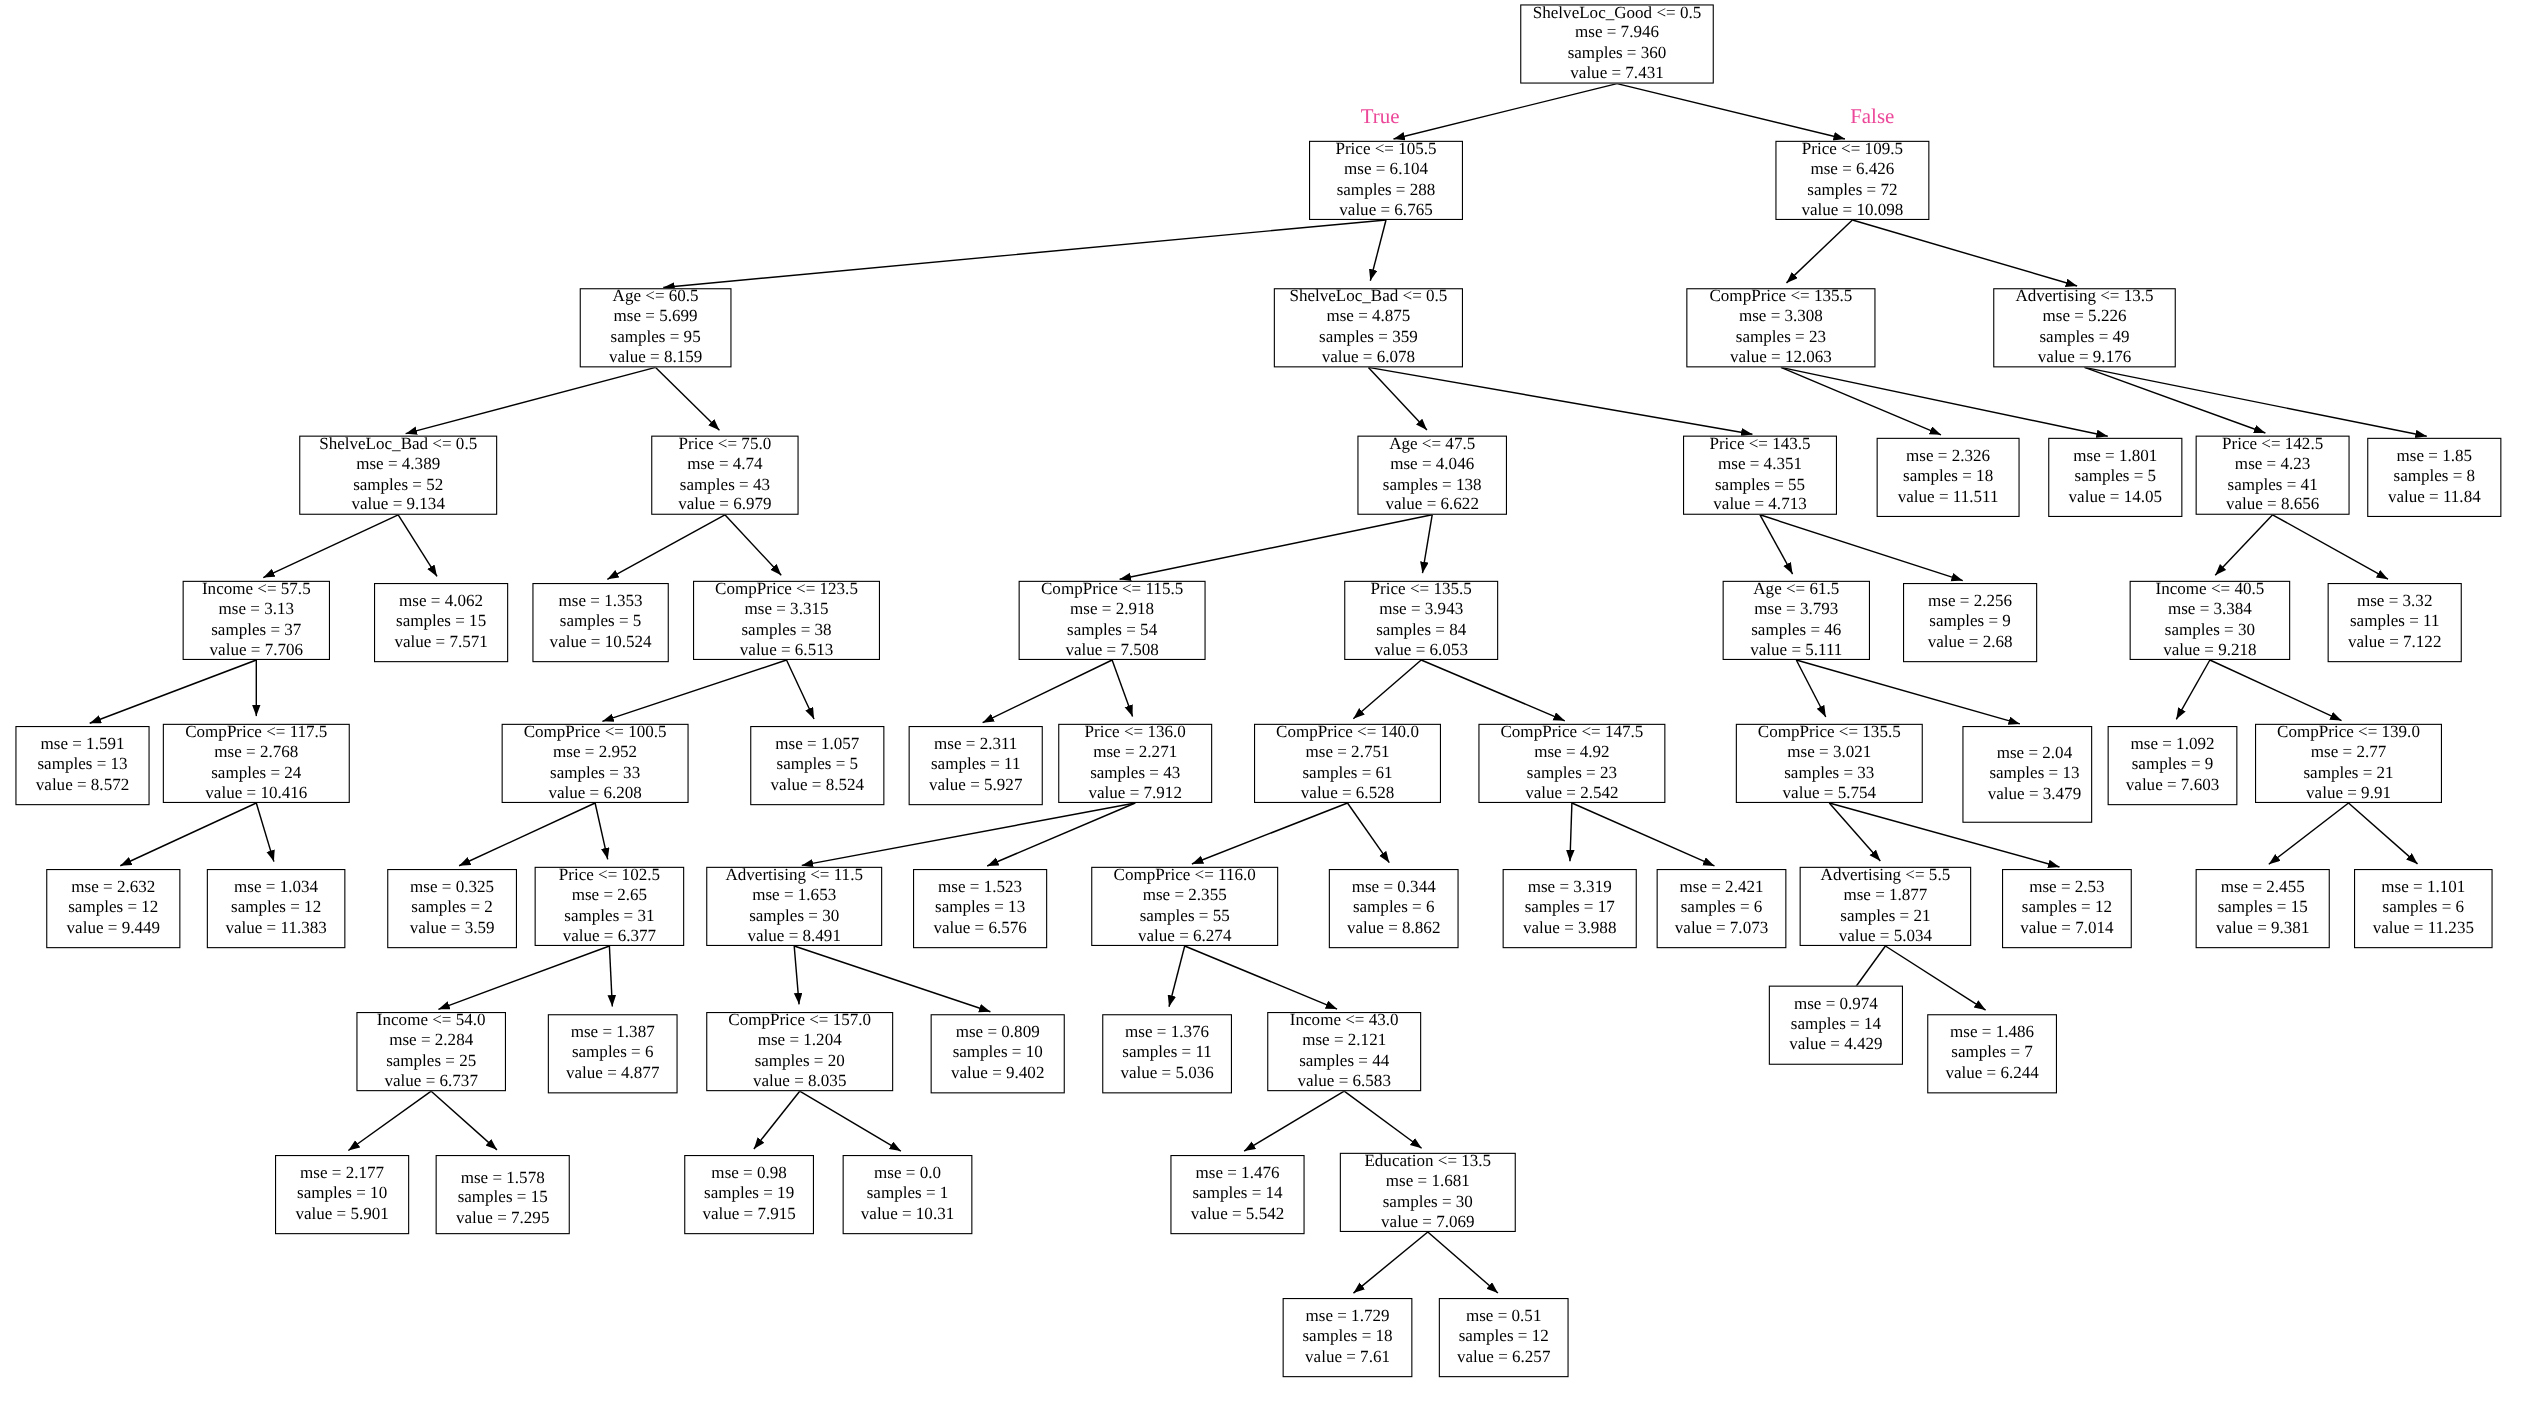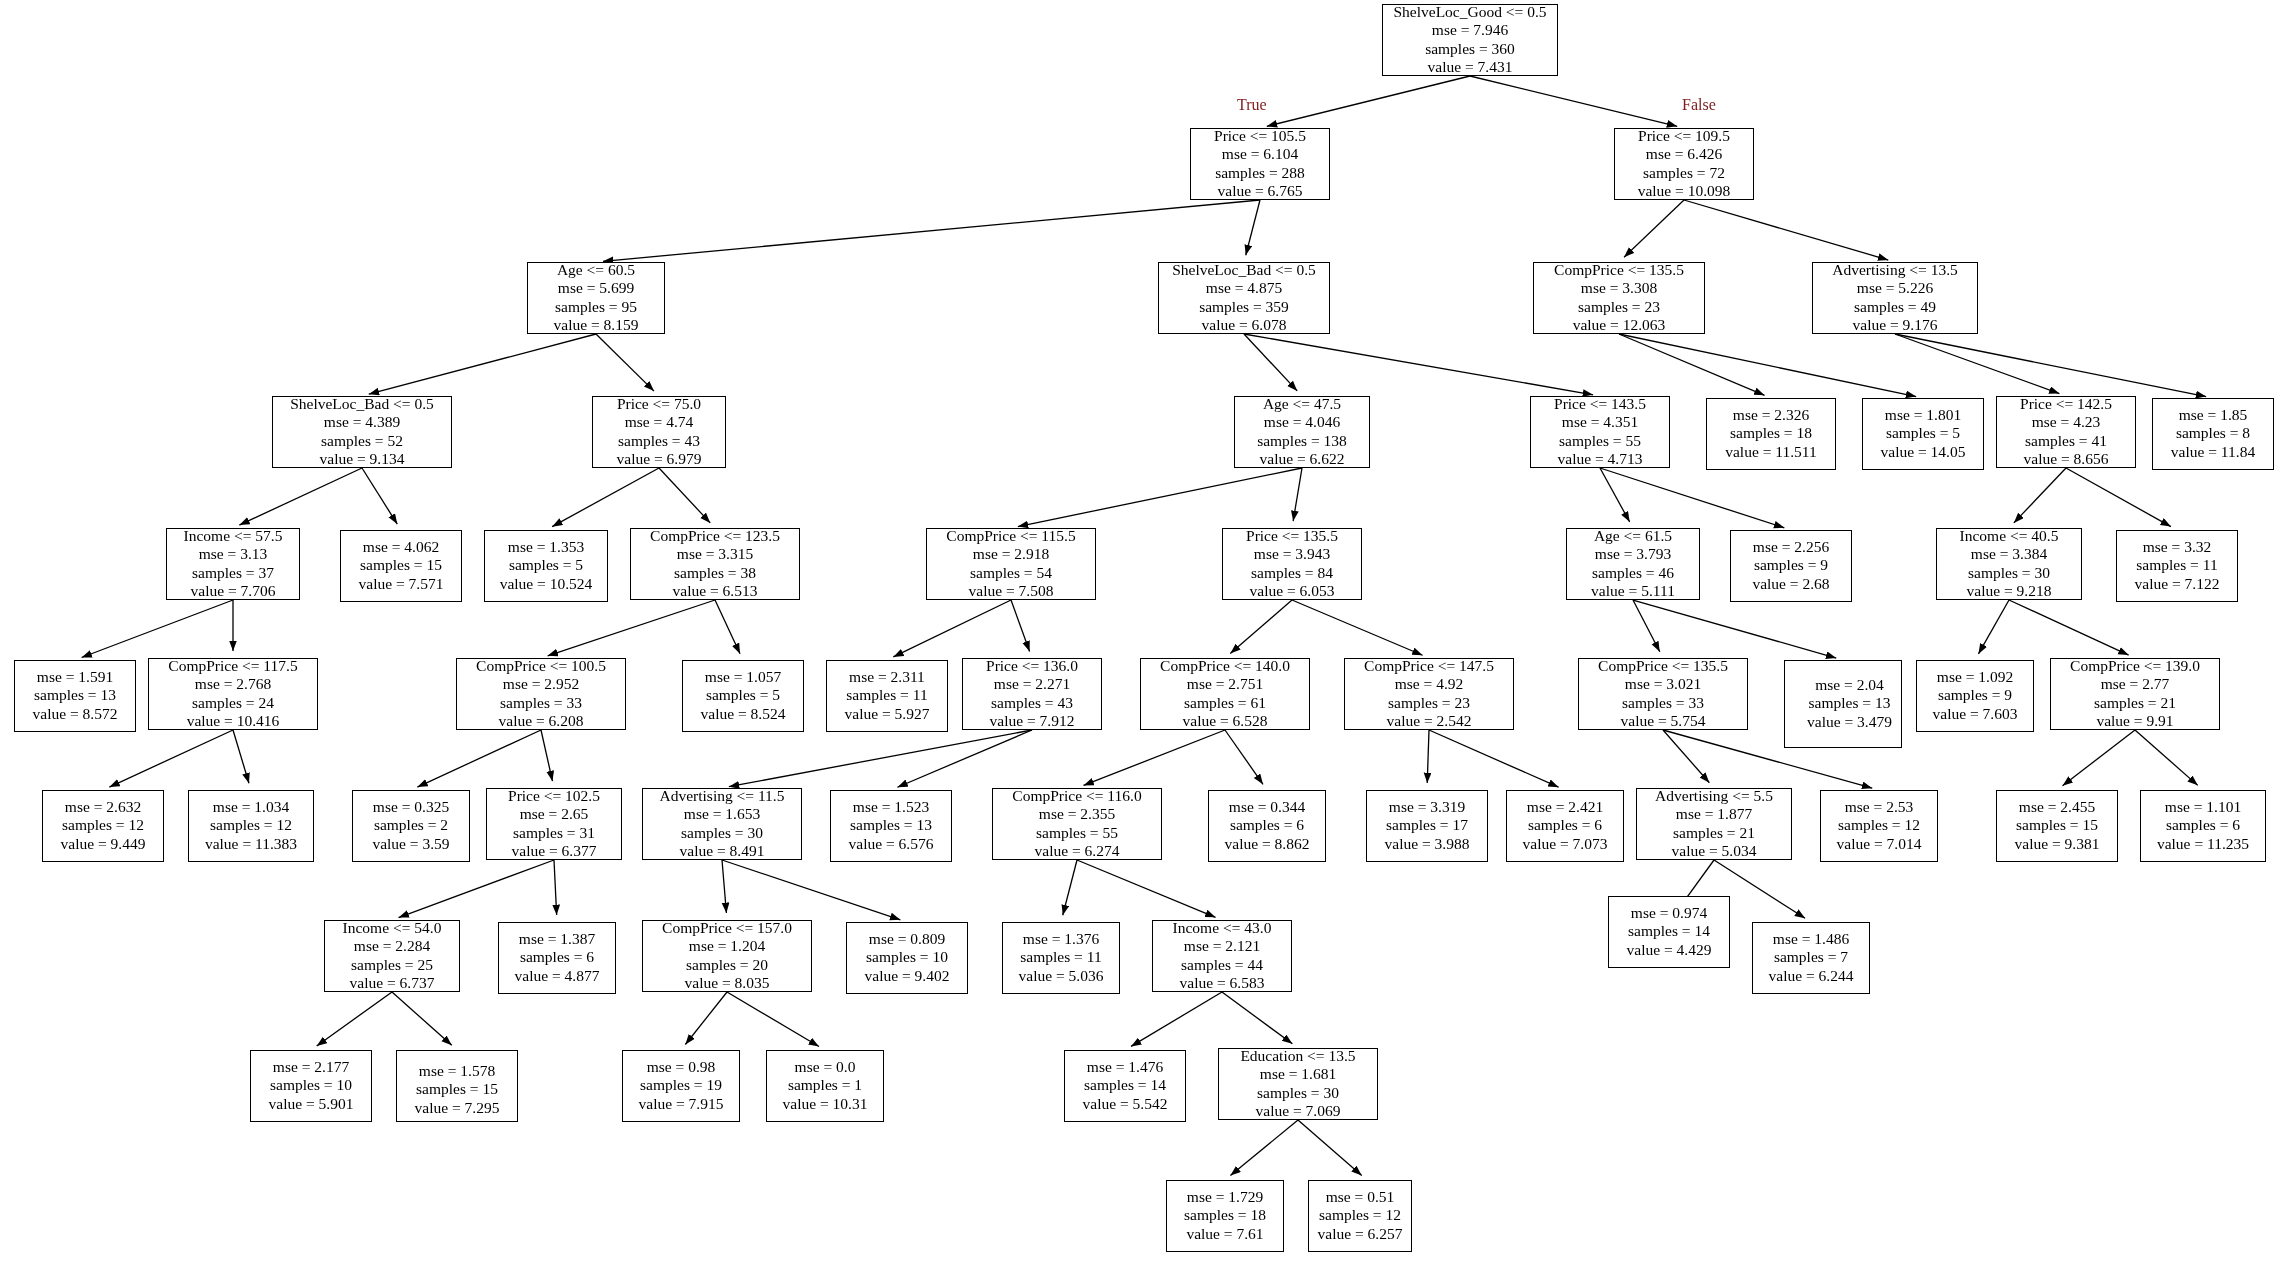--- a/index.html
+++ b/index.html
@@ -37,22 +37,22 @@
     display: flex;
     flex-direction: column;
     align-items: center;
     justify-content: center;
   }
   .node .line {
     display: block;
   }
   .edge-label {
     position: absolute;
-    font-size: 16px;
-    color: #7f1d1d;
+    font-size: 19px;
+    color: #ec4899;
     white-space: nowrap;
   }
 </style>
 </head>
 <body>
 
 <div id="canvas">
   <svg id="edges">
     <defs>
       <marker id="arrow" markerWidth="10" markerHeight="10" refX="8" refY="3" orient="auto" markerUnits="strokeWidth">
@@ -187,16 +187,16 @@
     <div class="node" style="left: 1152px; top: 920px; width: 140px; height: 72px;"><span class="line">Income &lt;= 43.0</span><span class="line">mse = 2.121</span><span class="line">samples = 44</span><span class="line">value = 6.583</span></div>
     <div class="node" style="left: 1608px; top: 896px; width: 122px; height: 72px;"><span class="line">mse = 0.974</span><span class="line">samples = 14</span><span class="line">value = 4.429</span></div>
     <div class="node" style="left: 1752px; top: 922px; width: 118px; height: 72px;"><span class="line">mse = 1.486</span><span class="line">samples = 7</span><span class="line">value = 6.244</span></div>
     <div class="node" style="left: 250px; top: 1050px; width: 122px; height: 72px;"><span class="line">mse = 2.177</span><span class="line">samples = 10</span><span class="line">value = 5.901</span></div>
     <div class="node" style="left: 396px; top: 1050px; width: 122px; height: 72px; justify-content: flex-end;"><span class="line">mse = 1.578</span><span class="line">samples = 15</span><span class="line">value = 7.295</span></div>
     <div class="node" style="left: 622px; top: 1050px; width: 118px; height: 72px;"><span class="line">mse = 0.98</span><span class="line">samples = 19</span><span class="line">value = 7.915</span></div>
     <div class="node" style="left: 766px; top: 1050px; width: 118px; height: 72px;"><span class="line">mse = 0.0</span><span class="line">samples = 1</span><span class="line">value = 10.31</span></div>
     <div class="node" style="left: 1064px; top: 1050px; width: 122px; height: 72px;"><span class="line">mse = 1.476</span><span class="line">samples = 14</span><span class="line">value = 5.542</span></div>
     <div class="node" style="left: 1218px; top: 1048px; width: 160px; height: 72px;"><span class="line">Education &lt;= 13.5</span><span class="line">mse = 1.681</span><span class="line">samples = 30</span><span class="line">value = 7.069</span></div>
     <div class="node" style="left: 1166px; top: 1180px; width: 118px; height: 72px;"><span class="line">mse = 1.729</span><span class="line">samples = 18</span><span class="line">value = 7.61</span></div>
-    <div class="node" style="left: 1308px; top: 1180px; width: 104px; height: 72px; text-align: right;"><span class="line">mse = 0.51</span><span class="line">samples = 12</span><span class="line">value = 6.257</span></div>
+    <div class="node" style="left: 1308px; top: 1180px; width: 118px; height: 72px; text-align: right;"><span class="line">mse = 0.51</span><span class="line">samples = 12</span><span class="line">value = 6.257</span></div>
     <div class="edge-label" style="left: 1237px; top: 96px;">True</div>
     <div class="edge-label" style="left: 1682px; top: 96px;">False</div>
   </div>
 
 </body></html>

